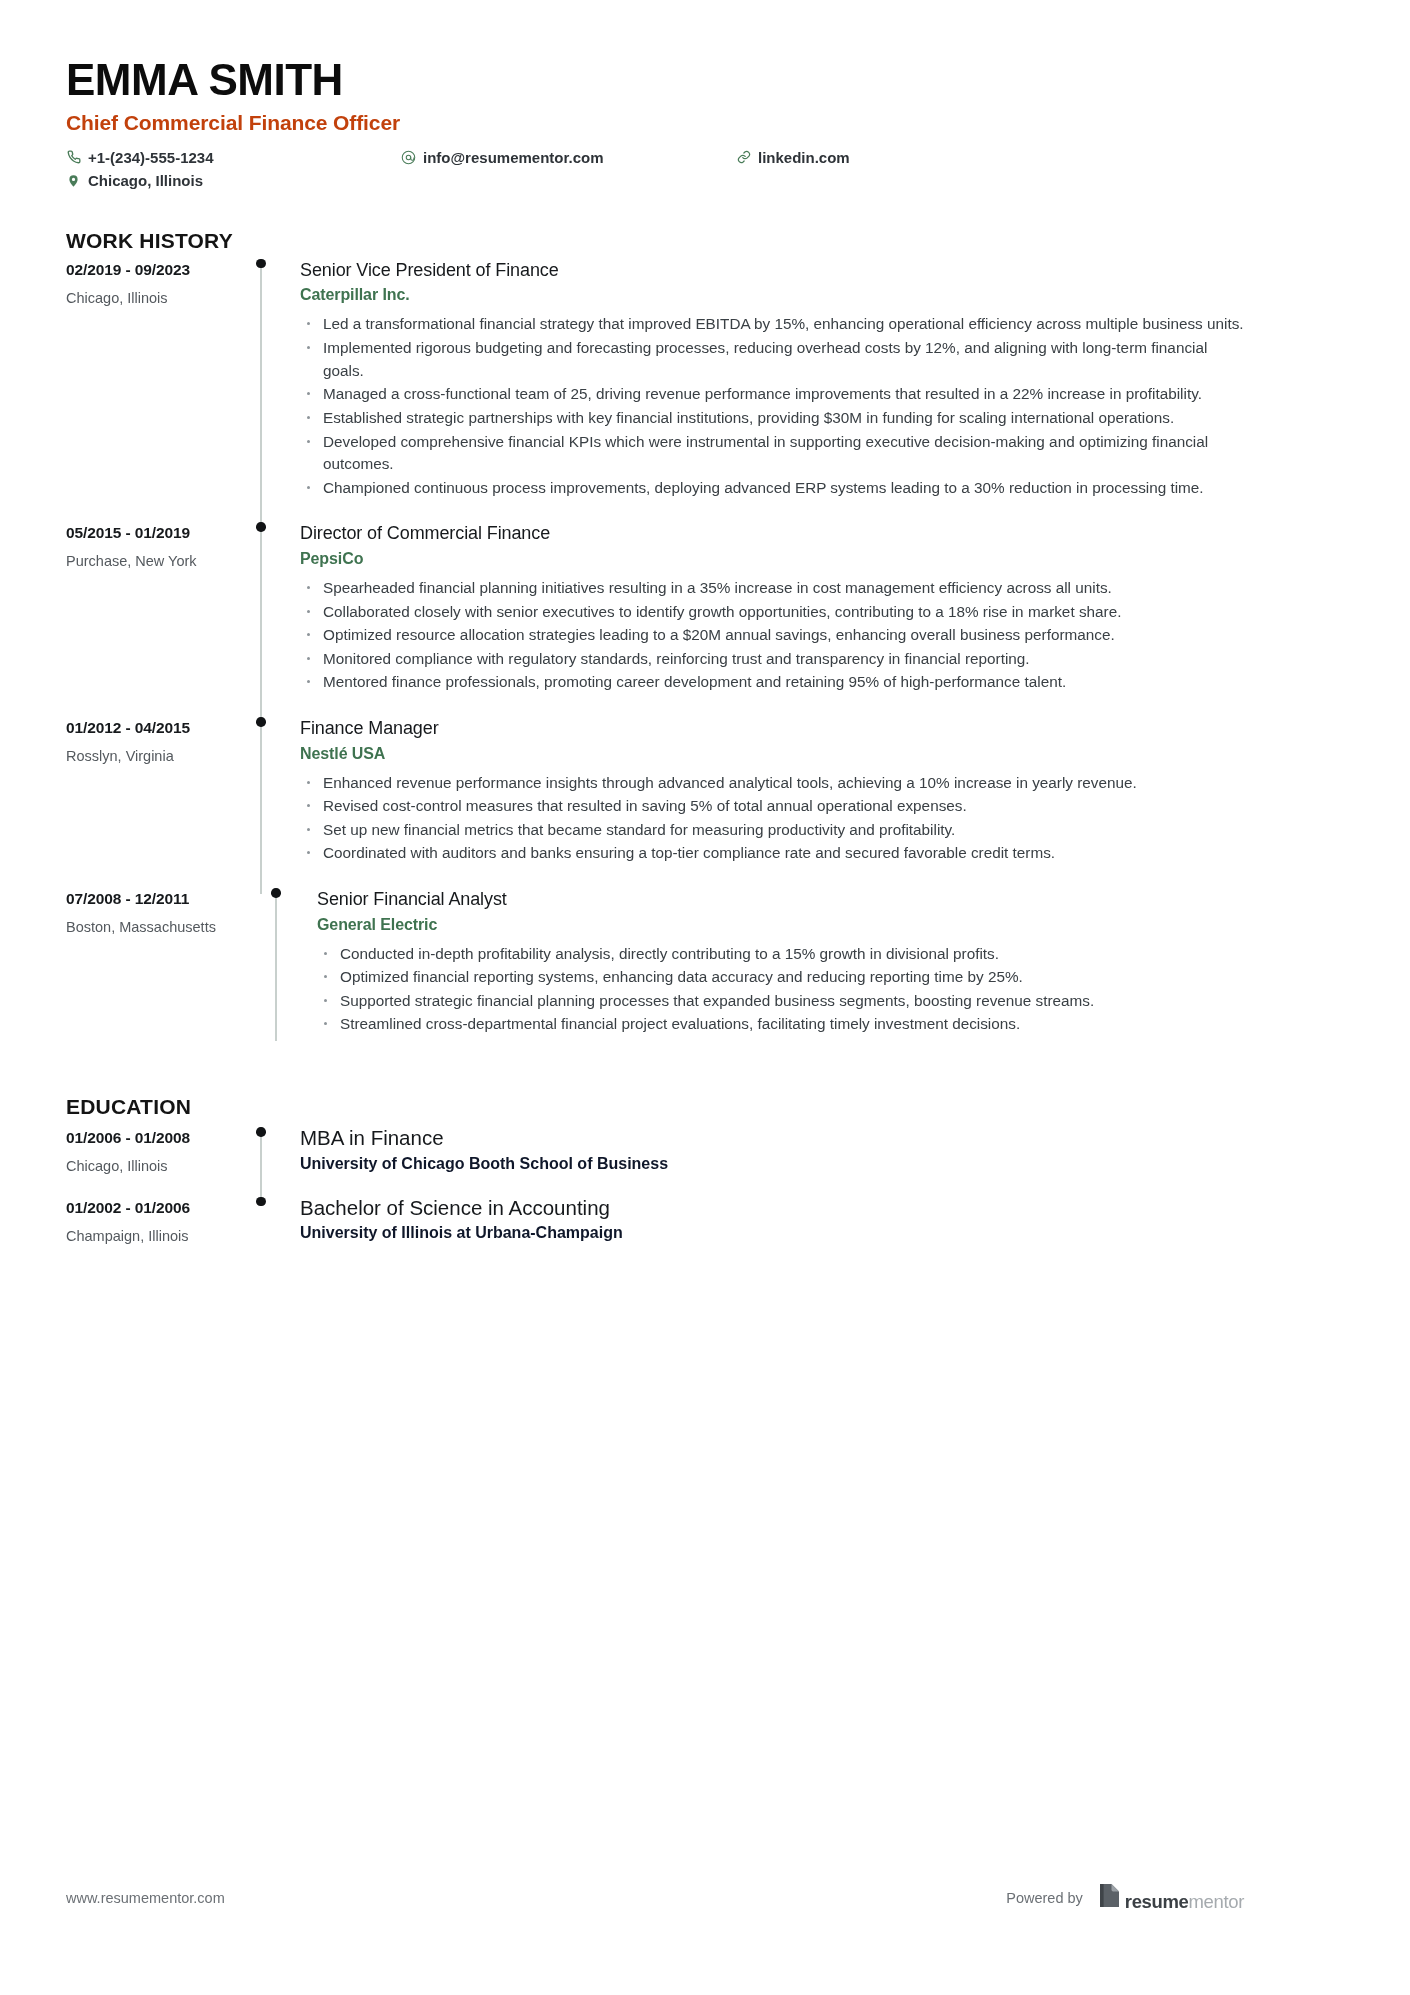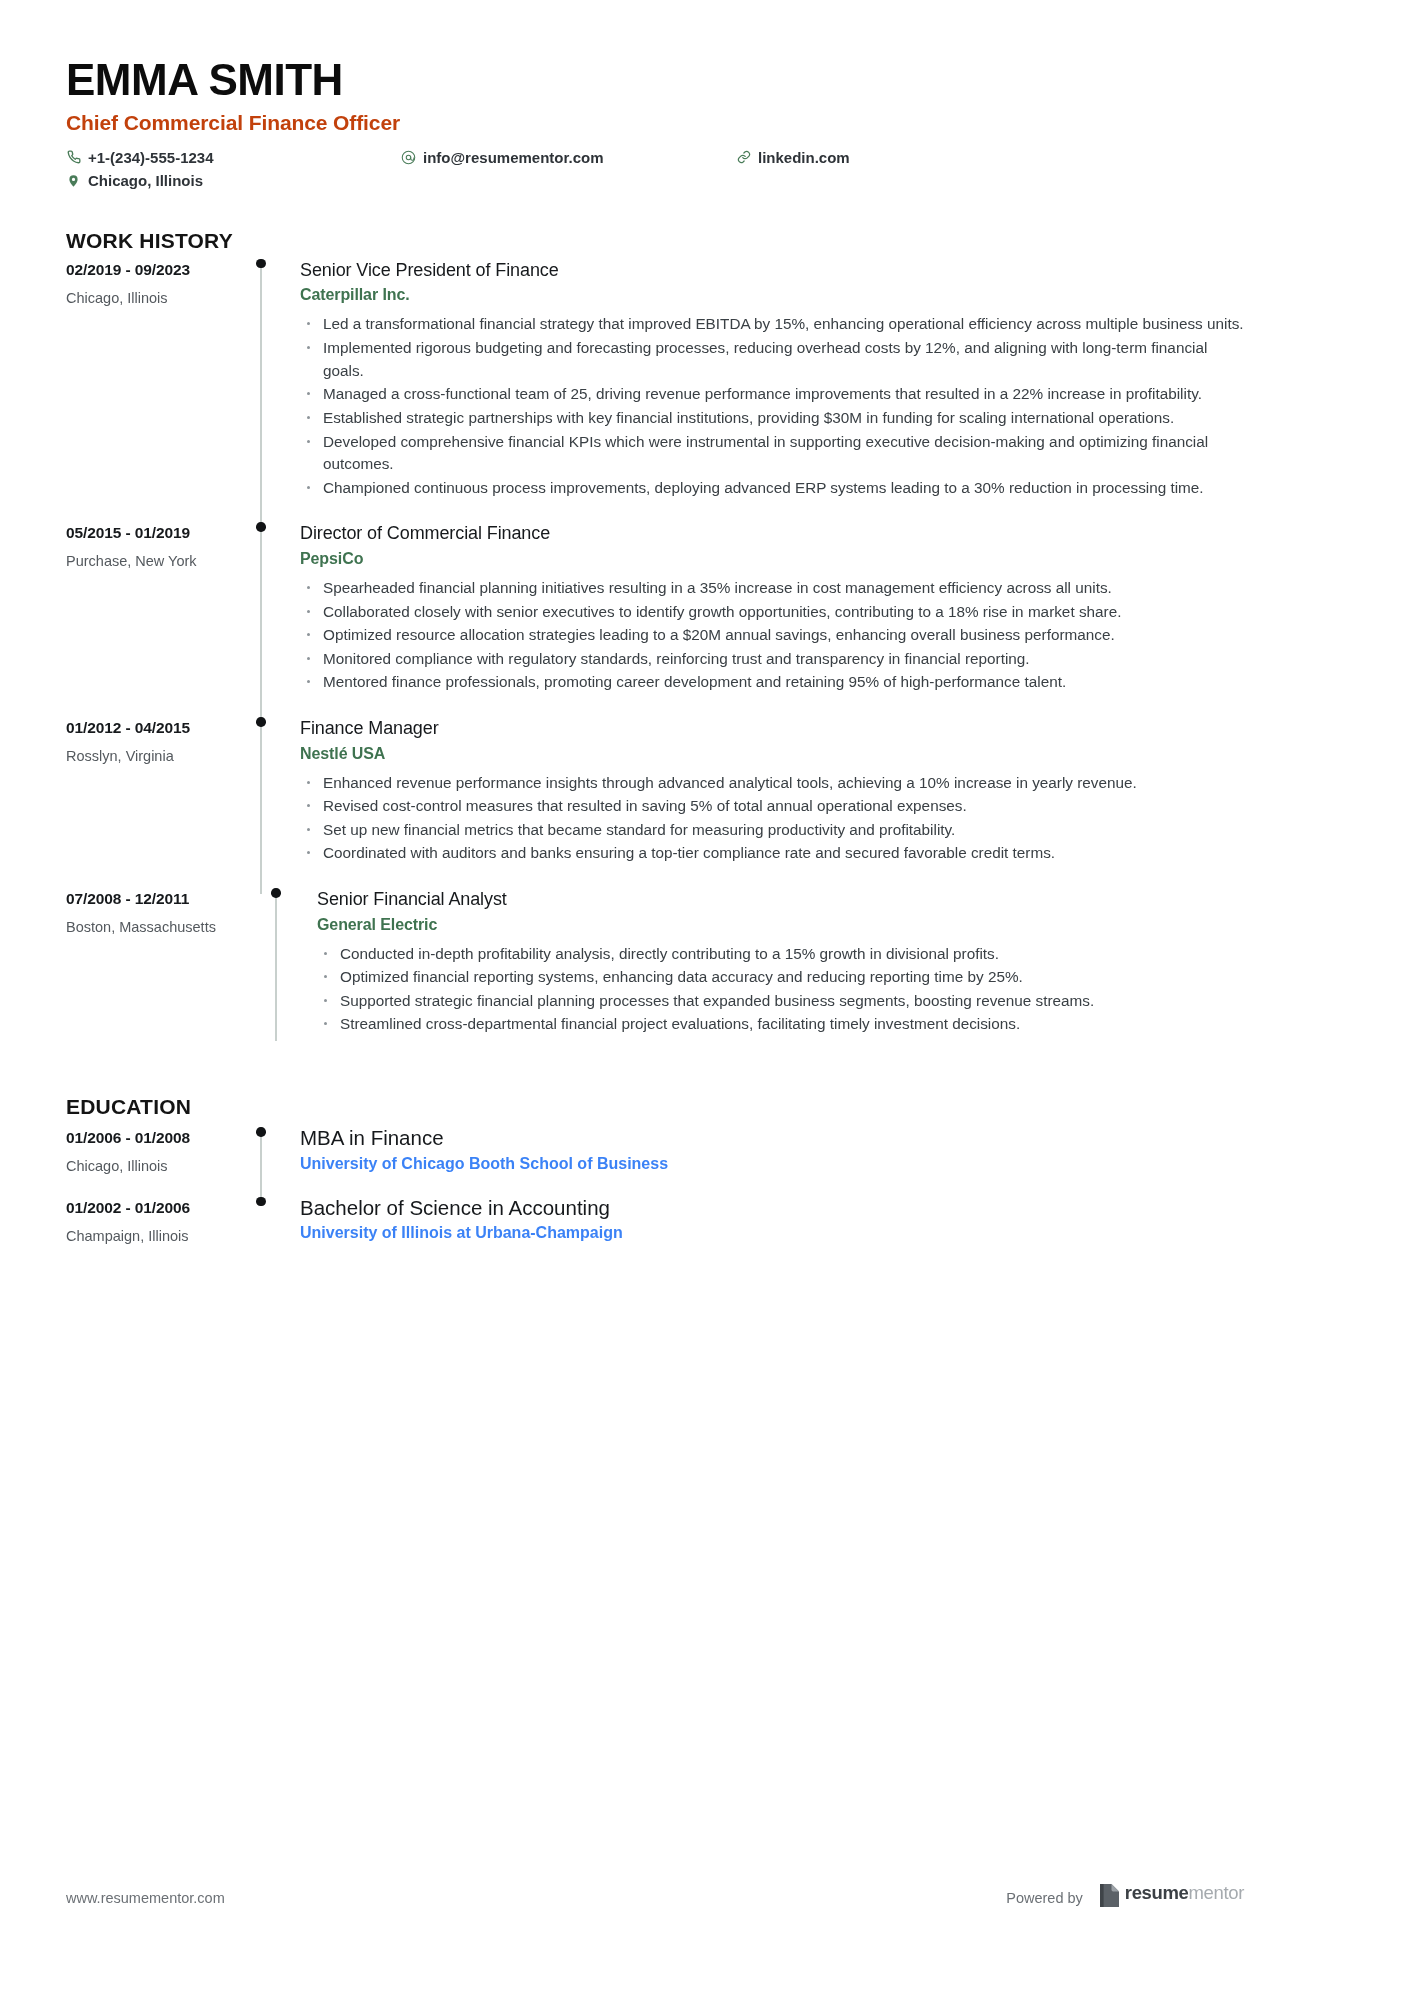--- a/index.html
+++ b/index.html
@@ -186,21 +186,21 @@
   .edu .tl-entry:last-child .tl-rail .rail-line { display:none; }
   .edu .tl-degree {
     font-size:20.5px;
     color:#16191c;
     line-height:1.25;
   }
   .edu .tl-school {
     margin-top:4px;
     font-size:16px;
     font-weight:700;
-    color:#3b82f6;
+    color:#0f172a;
   }
   .edu .tl-left { padding-top:4px; }
 
   
   .footer {
     position:absolute;
     left:66px;
     right:66px;
     bottom:84px;
     display:flex;
@@ -216,21 +216,21 @@
     display:flex;
     align-items:center;
     gap:17px;
   }
   .powered-by {
     font-size:14.5px;
     color:#6b7075;
   }
   .brand {
     display:flex;
-    align-items:flex-start;
+    align-items:flex-end;
     gap:6px;
   }
   .brand-mark { display:block; }
   .brand-text {
     font-size:18.5px;
     letter-spacing:-0.35px;
     line-height:1;
   }
   .brand-text .b1 { font-weight:700; color:#3b4045; }
   .brand-text .b2 { font-weight:400; color:#a5aaae; }

